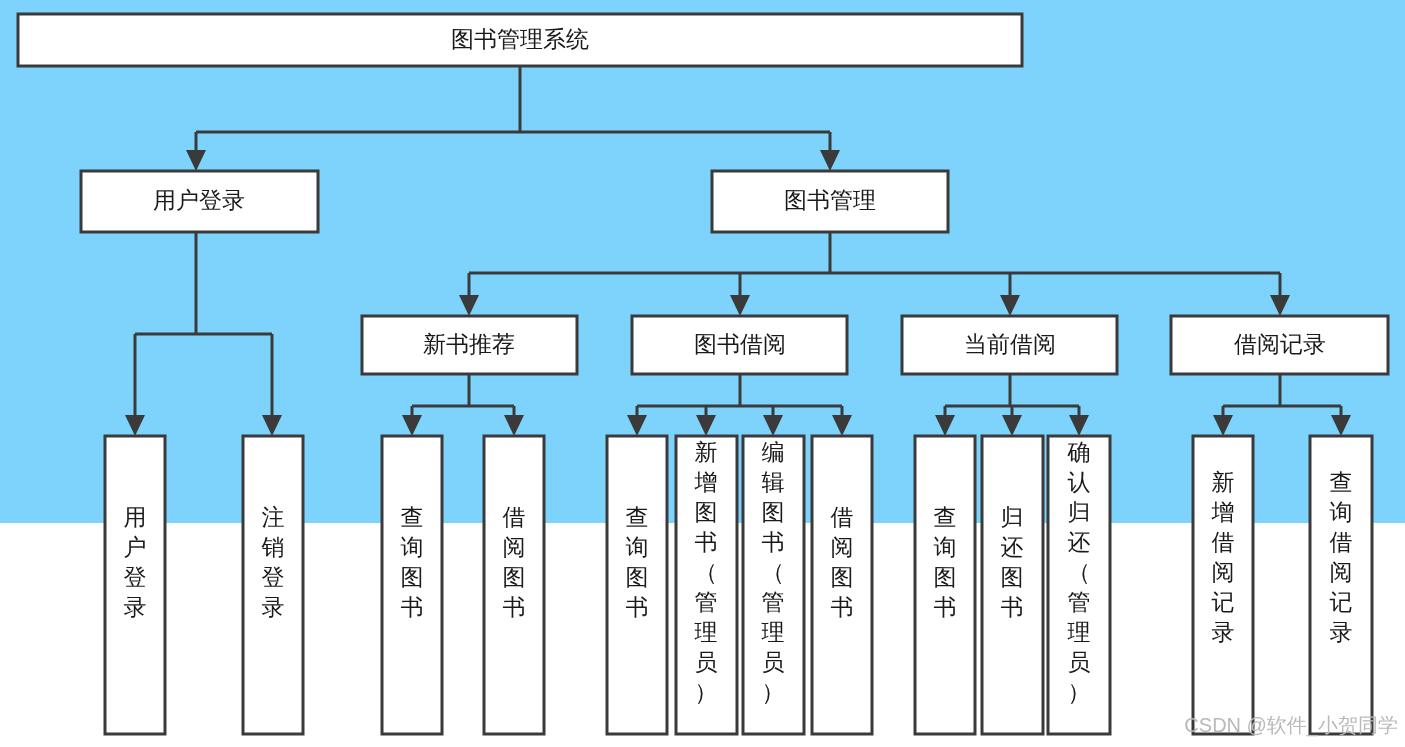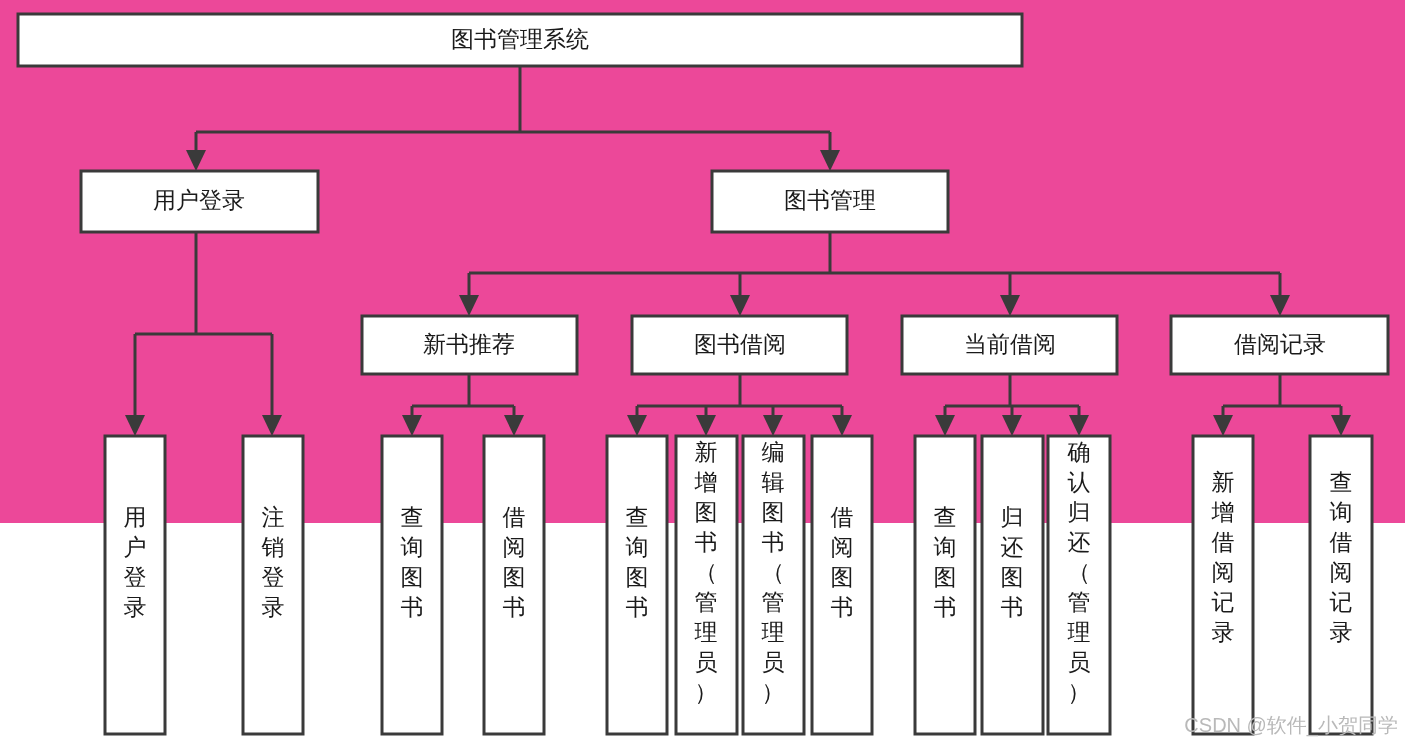--- a/index.html
+++ b/index.html
@@ -11,21 +11,21 @@
   body {
     font-family: "Liberation Sans", "DejaVu Sans", sans-serif;
     width: 1405px;
     height: 747px;
     overflow: hidden;
   }
   #diagram-root {
     position: relative;
     width: 1405px;
     height: 523px;
-    background: #ec4899;
+    background: #7dd3fc;
   }
   svg#chart-svg {
     position: absolute;
     top: 0;
     left: 0;
     width: 1405px;
     height: 747px;
     display: block;
   }
   .node-box {

